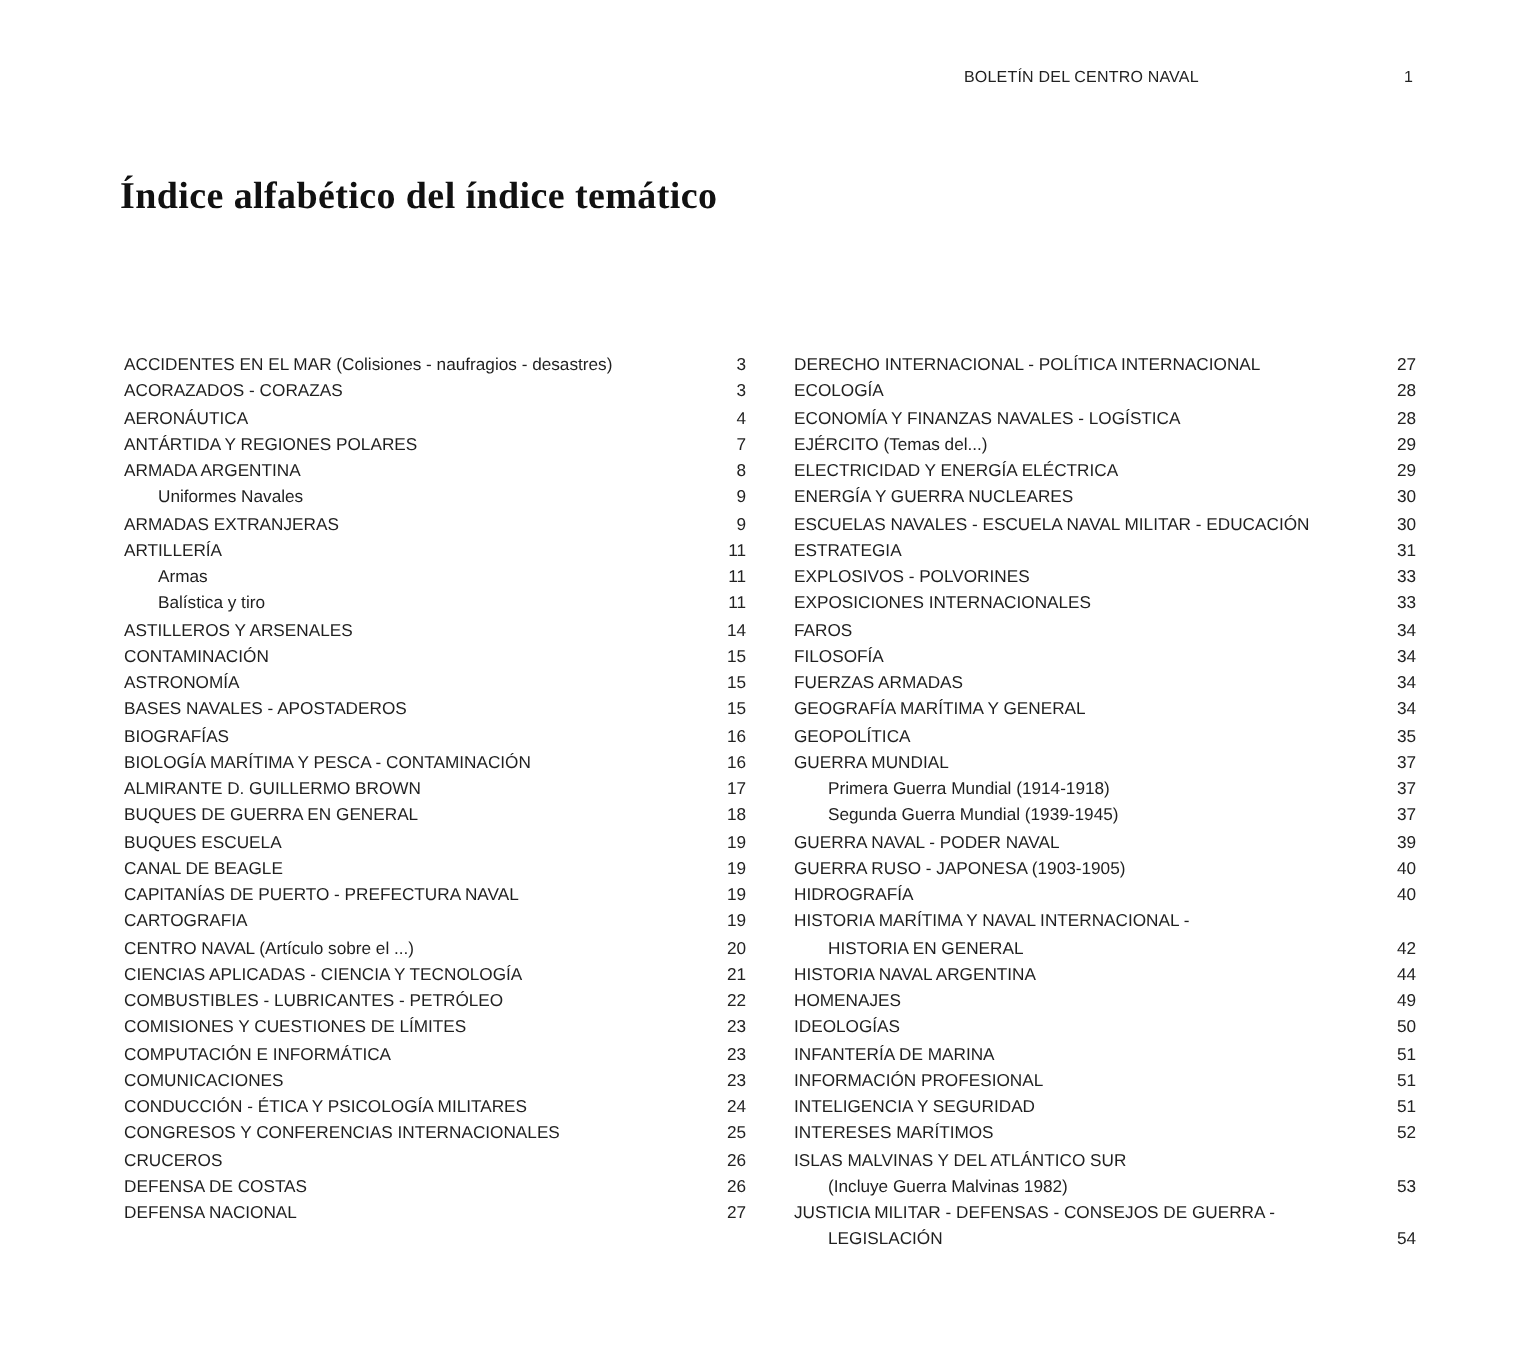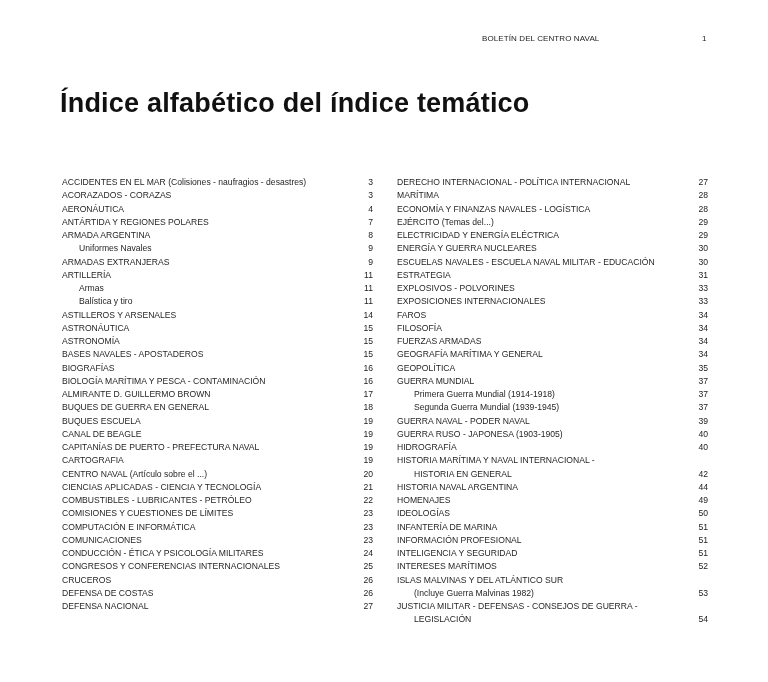--- a/index.html
+++ b/index.html
@@ -8,22 +8,22 @@
     font-family: "Liberation Sans", "DejaVu Sans", sans-serif; color: #1a1a1a;
   }
   .running-head {
     position: absolute; top: 34px; left: 482px; font-size: 8px; letter-spacing: 0.1px; color: #222;
   }
   .page-number {
     position: absolute; top: 34px; left: 702px; font-size: 8px; color: #222;
   }
   .page-title {
     position: absolute; top: 88px; left: 60px; margin: 0;
-    font-size: 27px; font-weight: bold; color: #111; letter-spacing: 0.2px;
-    font-family: Liberation Sans, sans-serif;
+    font-size: 19px; font-weight: bold; color: #111; letter-spacing: 0.2px;
+    font-family: Liberation Serif, serif;
   }
   .col {
     position: absolute; top: 176px; width: 312px;
   }
   .col.left { left: 62px; }
   .col.right { left: 397px; }
   .entry {
     display: flex; justify-content: space-between; align-items: baseline;
     font-size: 8.6px; line-height: 13.25px; height: 13.25px; white-space: nowrap;
   }
@@ -79,21 +79,21 @@
     </div>
     <div class="entry sub">
       <span class="label">Balística y tiro</span>
       <span class="num">11</span>
     </div>
     <div class="entry">
       <span class="label">ASTILLEROS Y ARSENALES</span>
       <span class="num">14</span>
     </div>
     <div class="entry">
-      <span class="label">ASTRONÁUTICA</span>
+      <span class="label">CONTAMINACIÓN</span>
       <span class="num">15</span>
     </div>
     <div class="entry">
       <span class="label">ASTRONOMÍA</span>
       <span class="num">15</span>
     </div>
     <div class="entry">
       <span class="label">BASES NAVALES - APOSTADEROS</span>
       <span class="num">15</span>
     </div>
@@ -173,21 +173,21 @@
       <span class="label">DEFENSA NACIONAL</span>
       <span class="num">27</span>
     </div>
   </div>
 <div class="col right">
     <div class="entry">
       <span class="label">DERECHO INTERNACIONAL - POLÍTICA INTERNACIONAL</span>
       <span class="num">27</span>
     </div>
     <div class="entry">
-      <span class="label">MARÍTIMA</span>
+      <span class="label">ECOLOGÍA</span>
       <span class="num">28</span>
     </div>
     <div class="entry">
       <span class="label">ECONOMÍA Y FINANZAS NAVALES - LOGÍSTICA</span>
       <span class="num">28</span>
     </div>
     <div class="entry">
       <span class="label">EJÉRCITO (Temas del...)</span>
       <span class="num">29</span>
     </div>

